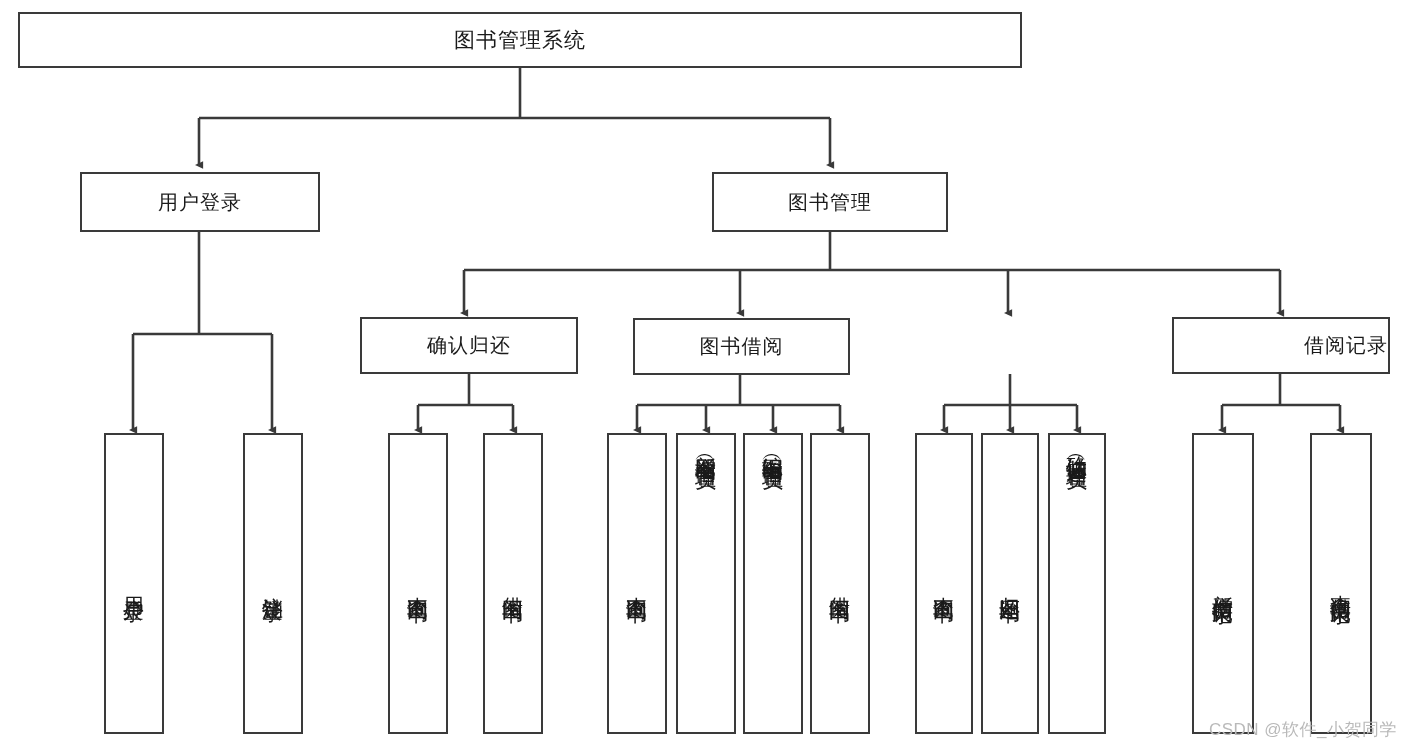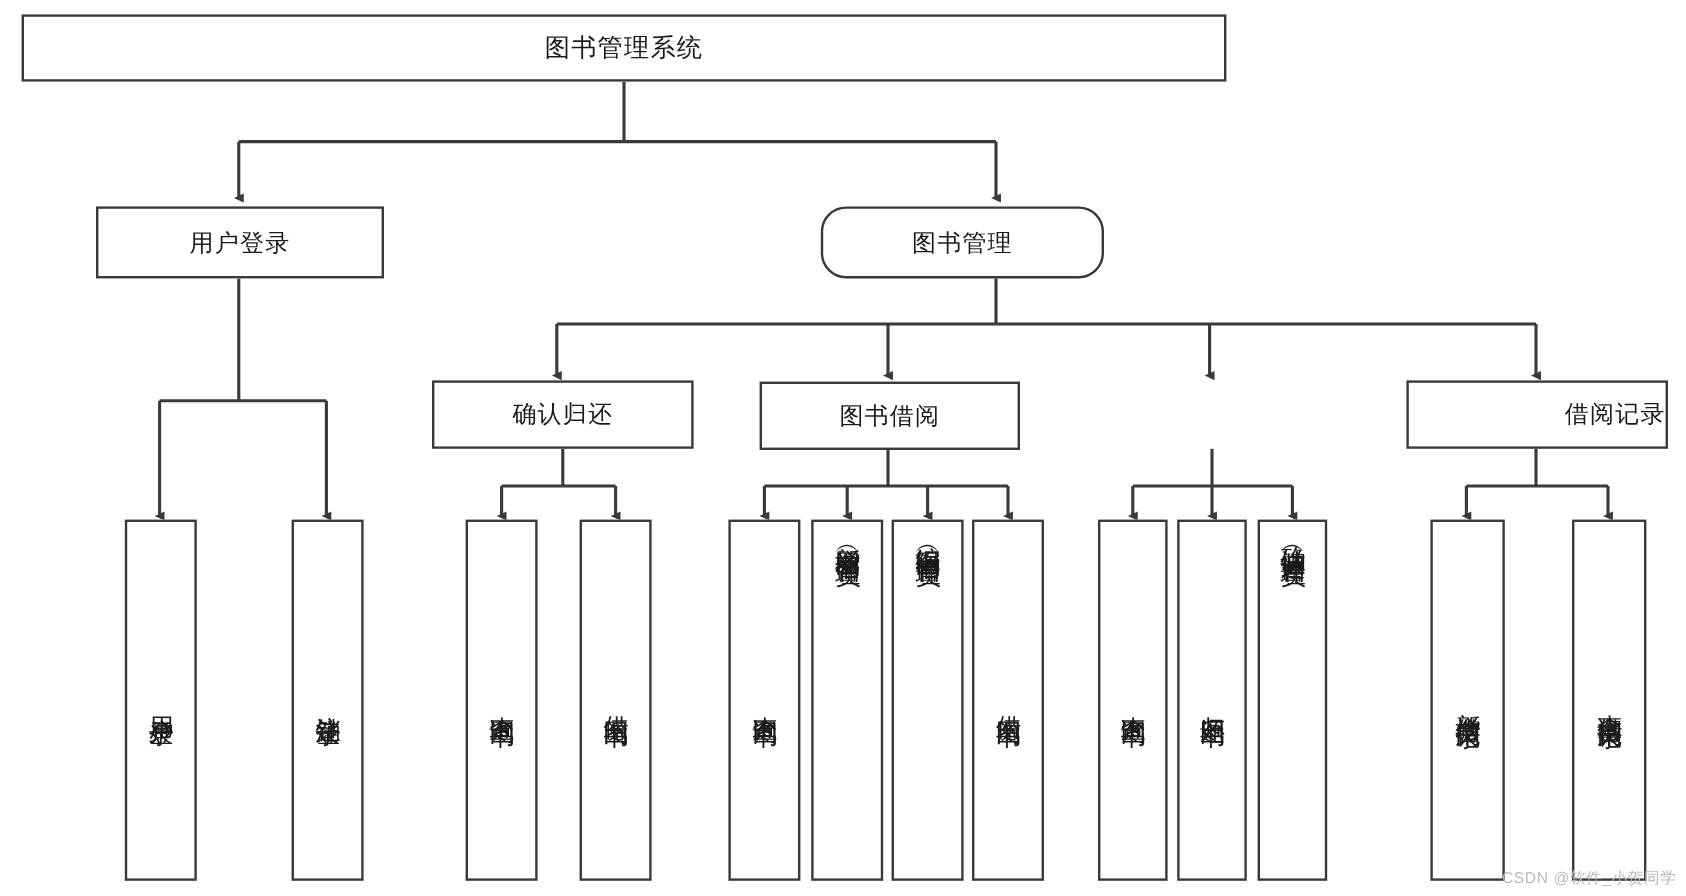--- a/index.html
+++ b/index.html
@@ -62,21 +62,21 @@
     white-space: nowrap;
   }
   .hlabel {
     white-space: nowrap;
     letter-spacing: 1px;
   }
   #watermark {
     position: absolute;
     right: 8px;
     bottom: 6px;
-    font-size: 13px;
+    font-size: 17px;
     color: #b9b9b9;
     letter-spacing: 0.5px;
     z-index: 3;
     white-space: nowrap;
   }
 </style>
 </head>
 <body>
 
 <div id="canvas">
@@ -131,21 +131,21 @@
     </g>
   </svg>
 
   <div class="node root" style="left:18px; top:12px; width:1004px; height:56px;">
     <span class="hlabel">图书管理系统</span>
   </div>
 
   <div class="node lvl1" style="left:80px; top:172px; width:240px; height:60px;">
     <span class="hlabel">用户登录</span>
   </div>
-  <div class="node lvl1" style="left:684px; top:172px; width:236px; height:60px;border-radius:21px;">
+  <div class="node lvl1" style="left:712px; top:172px; width:236px; height:60px;">
     <span class="hlabel">图书管理</span>
   </div>
 
   <div class="node lvl2" style="left:360px; top:317px; width:218px; height:57px;">
     <span class="hlabel">确认归还</span>
   </div>
   <div class="node lvl2" style="left:633px; top:318px; width:217px; height:57px;">
     <span class="hlabel">图书借阅</span>
   </div>
   <div class="node lvl2" style="left:1172px; top:317px; width:218px; height:57px;justify-content:flex-end;">

